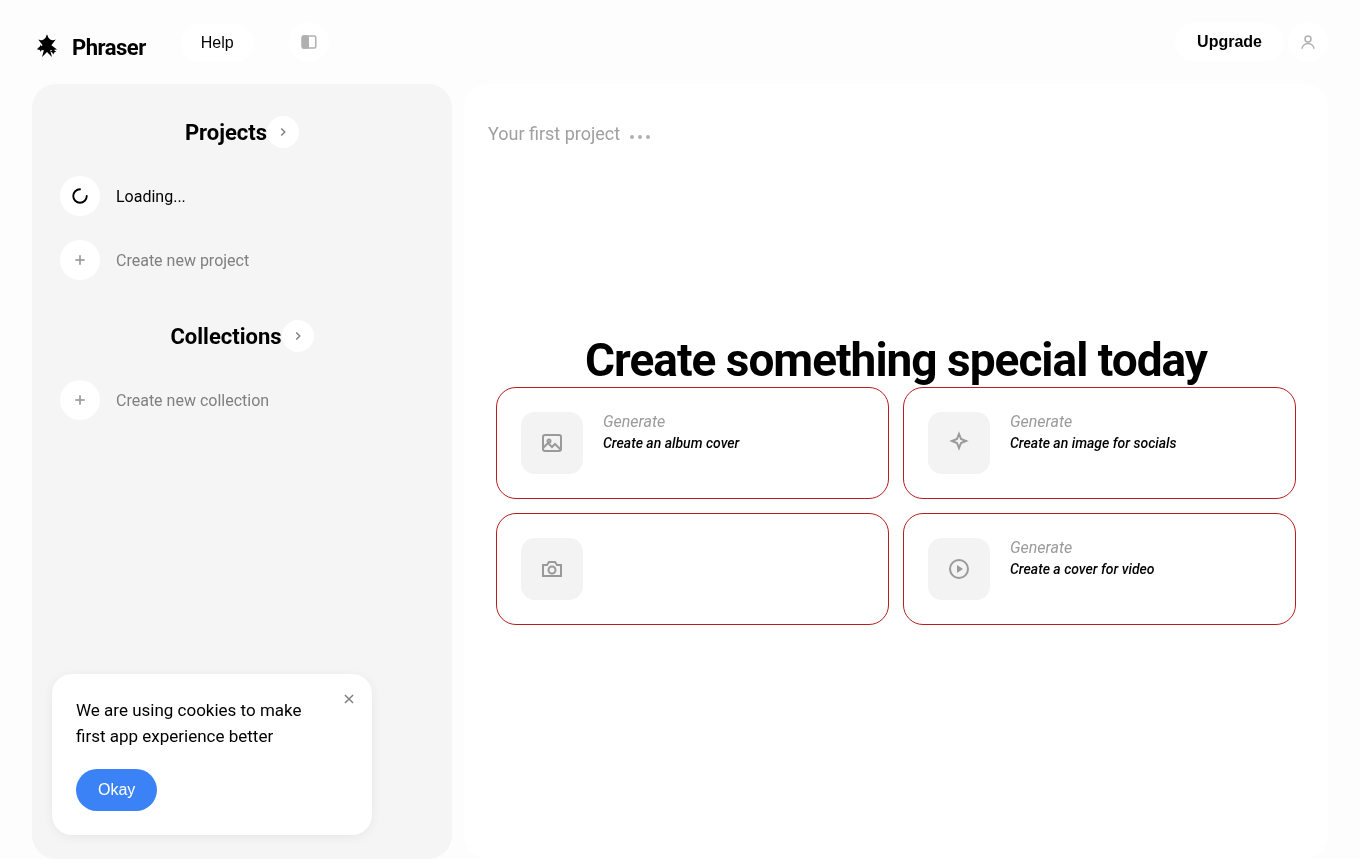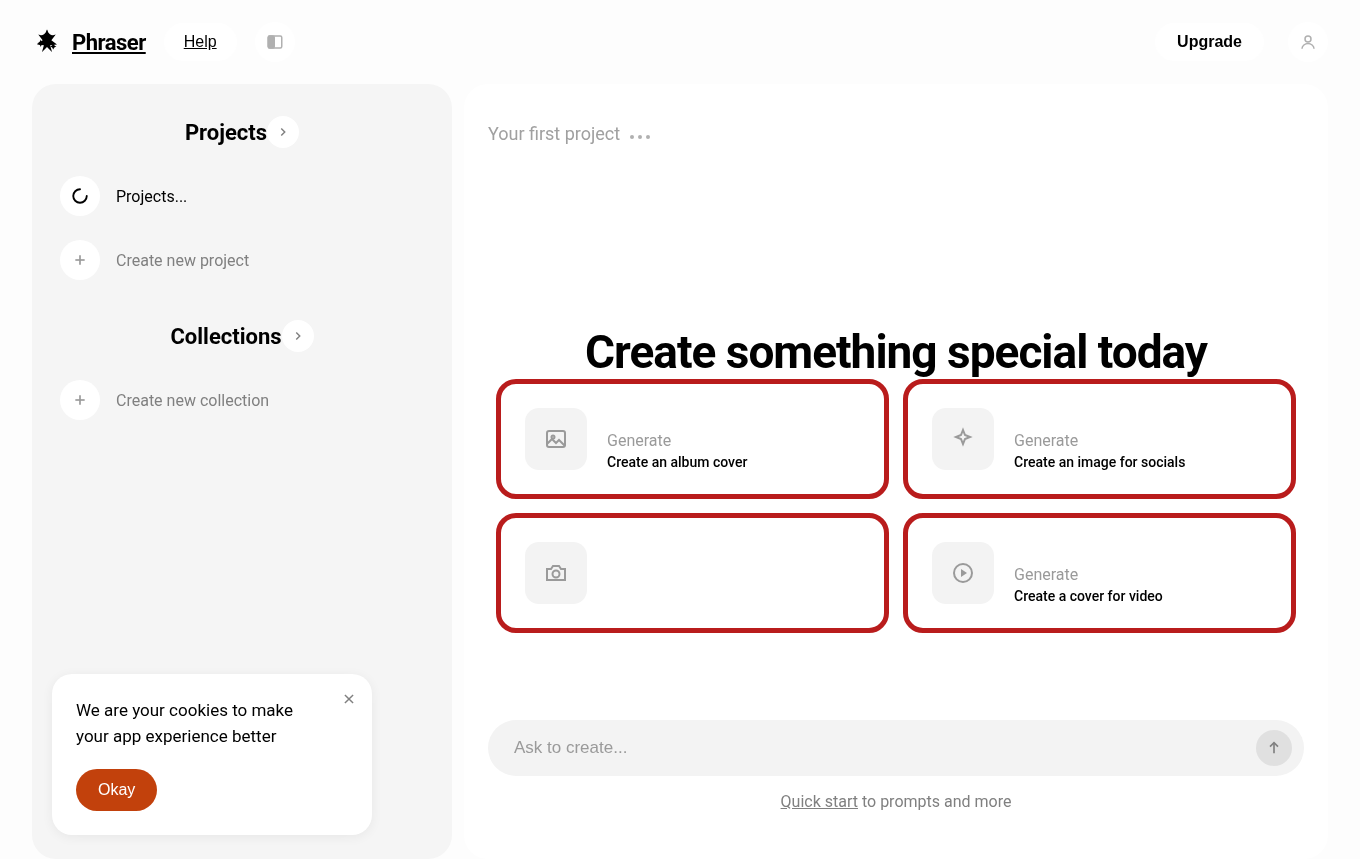--- a/index.html
+++ b/index.html
@@ -17,23 +17,22 @@
     }
     .header {
       display: flex;
       align-items: center;
       justify-content: space-between;
       padding: 22px 32px;
       height: 84px;
     }
     .header-left {
       display: flex;
-      align-items: center;
-      gap: 18px;
-      text-decoration: underline;
+      align-items: flex-end;
+      gap: 35px;
     }
     .logo {
       display: flex;
       align-items: center;
       gap: 10px;
     }
     .logo-icon {
       width: 30px;
       height: 30px;
     }
@@ -58,21 +57,21 @@
       border: none;
       border-radius: 50%;
       display: flex;
       align-items: center;
       justify-content: center;
       cursor: pointer;
     }
     .header-right {
       display: flex;
       align-items: center;
-      gap: 24px;
+      gap: 4px;
     }
     .upgrade-btn {
       background: #fff;
       border: none;
       border-radius: 20px;
       padding: 10px 22px;
       font-size: 16px;
       font-weight: 600;
       cursor: pointer;
     }
@@ -189,26 +188,27 @@
       letter-spacing: -1px;
     }
     .cards-grid {
       display: grid;
       grid-template-columns: 1fr 1fr;
       gap: 14px;
       width: 800px;
     }
     .card {
       display: flex;
-      align-items: flex-end;
+      align-items: flex-start;
       gap: 20px;
       padding: 24px;
-      border: 5px solid #b91c1c;
+      border: 1px solid #b91c1c;
       border-radius: 20px;
       cursor: pointer;
+      font-style: italic;
     }
     .card-icon {
       width: 62px;
       height: 62px;
       background: #f3f3f3;
       border-radius: 14px;
       display: flex;
       align-items: center;
       justify-content: center;
       flex-shrink: 0;
@@ -297,21 +297,21 @@
       font-size: 18px;
       padding: 4px;
     }
     .cookie-text {
       font-size: 17px;
       line-height: 1.5;
       margin-bottom: 20px;
       padding-right: 20px;
     }
     .cookie-ok {
-      background: #c2410c;
+      background: #3b82f6;
       color: #fff;
       border: none;
       border-radius: 22px;
       padding: 12px 22px;
       font-size: 16px;
       font-weight: 500;
       cursor: pointer;
     }
     @keyframes spin {
       to { transform: rotate(360deg); }
@@ -364,21 +364,21 @@
           <polyline points="9 6 15 12 9 18"></polyline>
         </svg>
       </button>
     </div>
     <div class="sidebar-item">
       <div class="item-icon">
         <svg class="spinner" width="18" height="18" viewBox="0 0 24 24" fill="none" stroke="#000" stroke-width="2.5">
           <path d="M12 3a9 9 0 1 0 9 9" stroke-linecap="round"></path>
         </svg>
       </div>
-      <span class="item-label">Projects...</span>
+      <span class="item-label">Loading...</span>
     </div>
     <div class="sidebar-item">
       <div class="item-icon">
         <svg width="16" height="16" viewBox="0 0 24 24" fill="none" stroke="#9a9a9a" stroke-width="2.5">
           <line x1="12" y1="5" x2="12" y2="19"></line>
           <line x1="5" y1="12" x2="19" y2="12"></line>
         </svg>
       </div>
       <span class="item-label muted">Create new project</span>
     </div>
@@ -459,39 +459,25 @@
             </svg>
           </div>
           <div class="card-text">
             <span class="card-category">Generate</span>
             <span class="card-title">Create a cover for video</span>
           </div>
         </div>
       </div>
     </div>
 
-    <div class="prompt-bar">
-      <div class="prompt-input-wrapper">
-        <input class="prompt-input" type="text" placeholder="Ask to create..." style="">
-        <button class="send-btn">
-          <svg width="16" height="16" viewBox="0 0 24 24" fill="none" stroke="#808080" stroke-width="2.5">
-            <line x1="12" y1="20" x2="12" y2="4"></line>
-            <polyline points="6 10 12 4 18 10"></polyline>
-          </svg>
-        </button>
-      </div>
-      <div class="quick-start-line">
-        <a class="quick-start-link">Quick start</a><span> to prompts and more</span>
-      </div>
-    </div>
   </main>
 </div>
 
 <div class="cookie-banner">
   <button class="cookie-close">
     <svg width="14" height="14" viewBox="0 0 24 24" fill="none" stroke="#808080" stroke-width="2.5">
       <line x1="5" y1="5" x2="19" y2="19"></line>
       <line x1="19" y1="5" x2="5" y2="19"></line>
     </svg>
   </button>
-  <p class="cookie-text">We are your cookies to make your app experience better</p>
+  <p class="cookie-text">We are using cookies to make first app experience better</p>
   <button class="cookie-ok">Okay</button>
 </div>
 
 </body></html>

